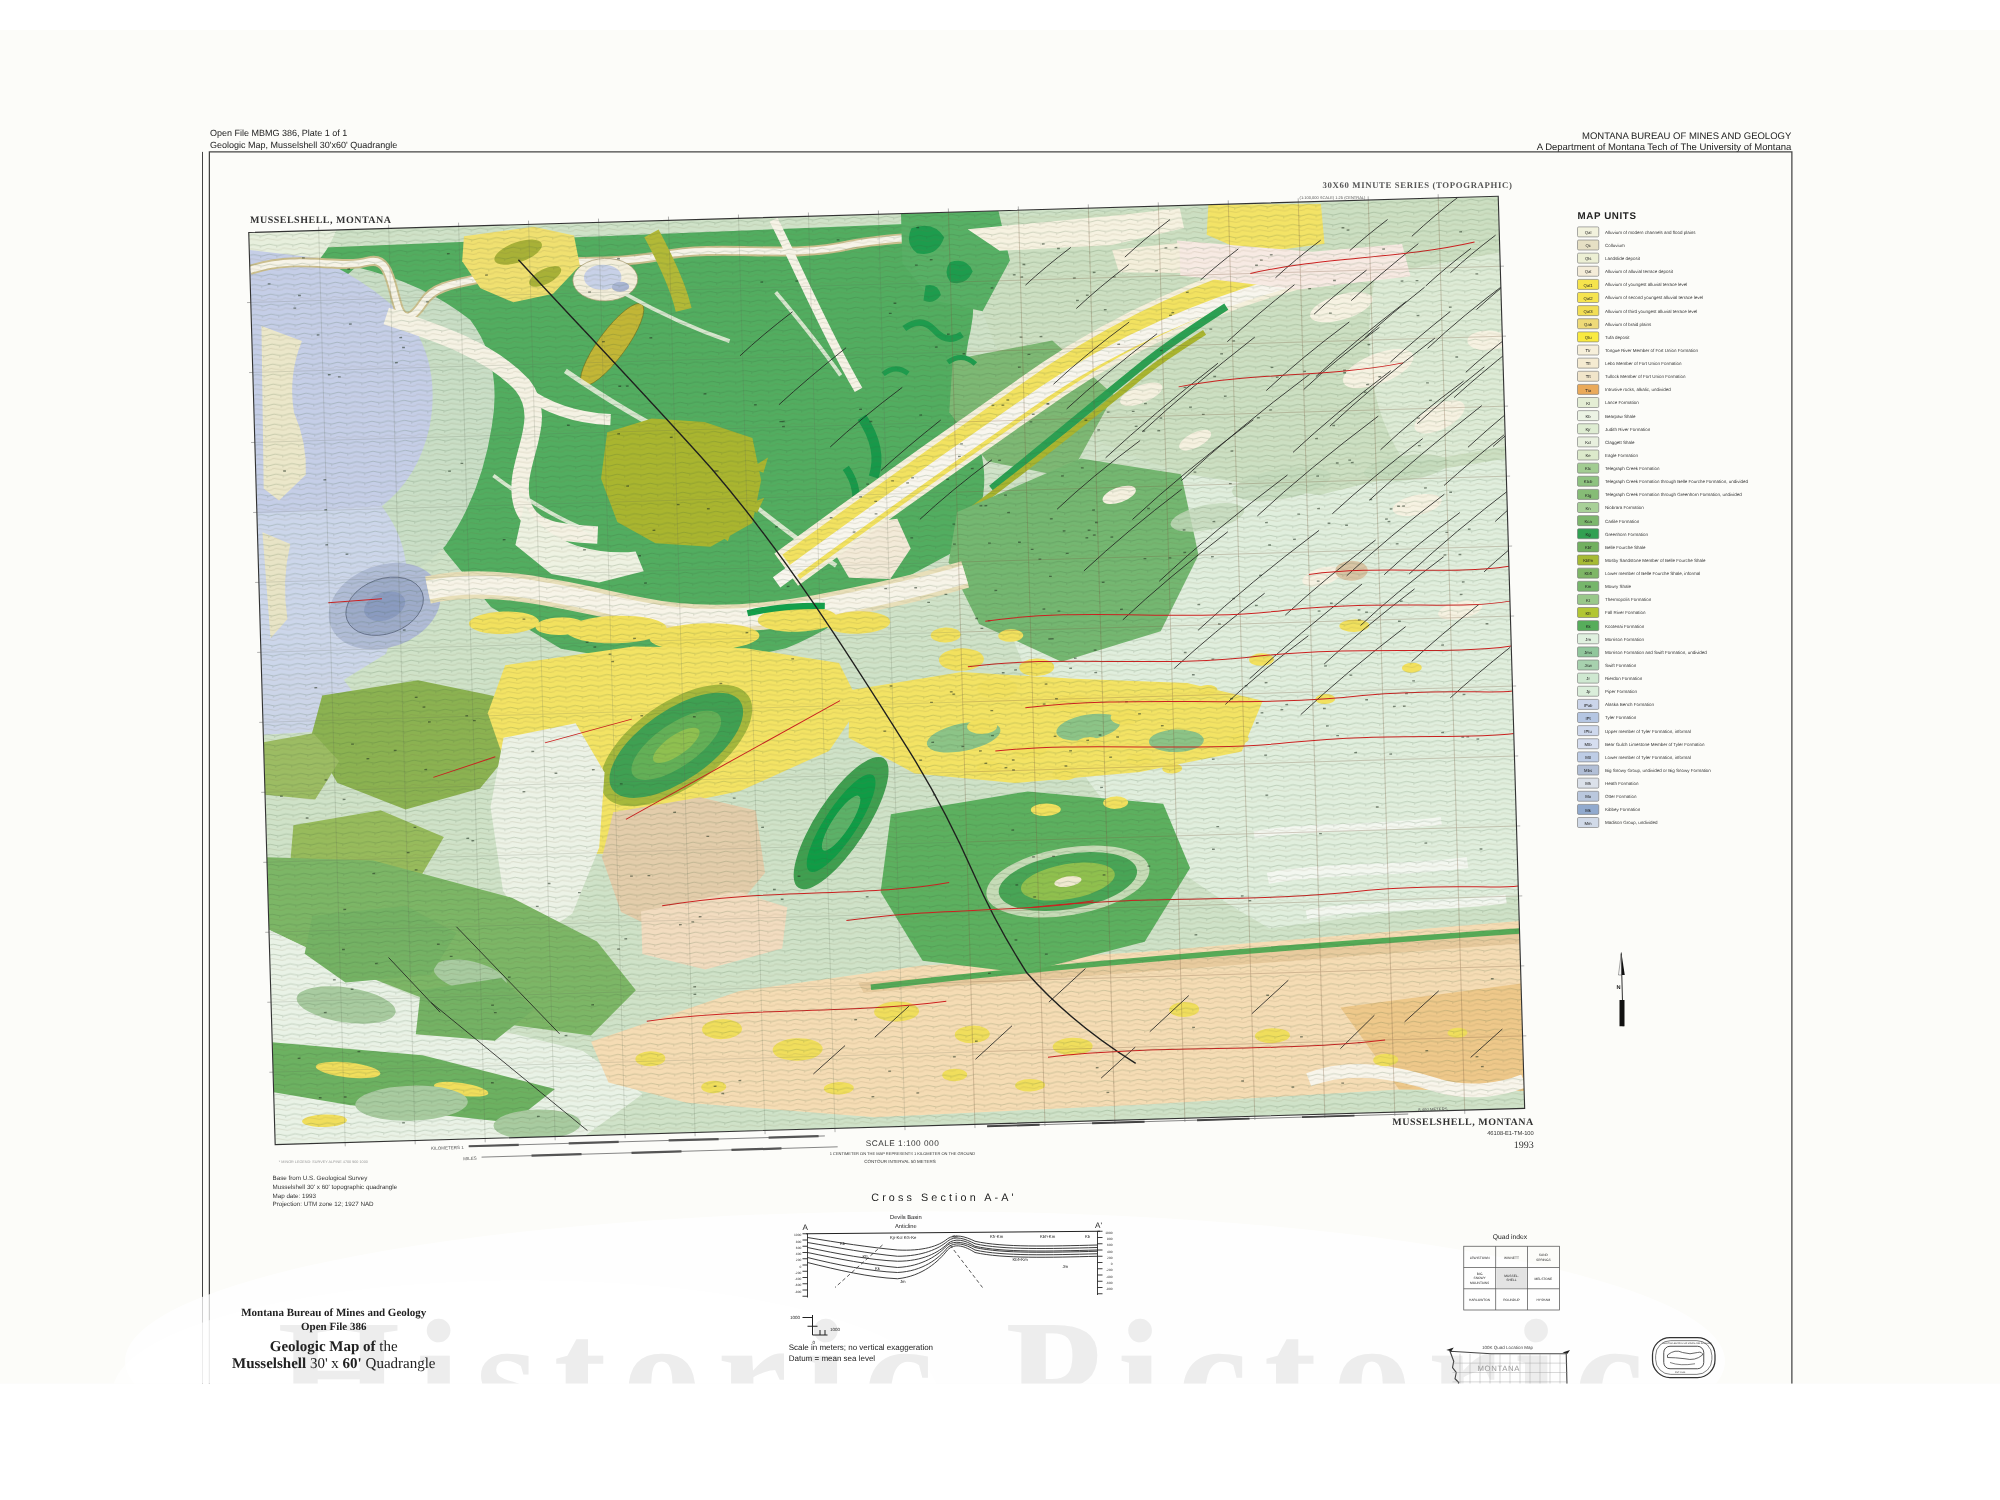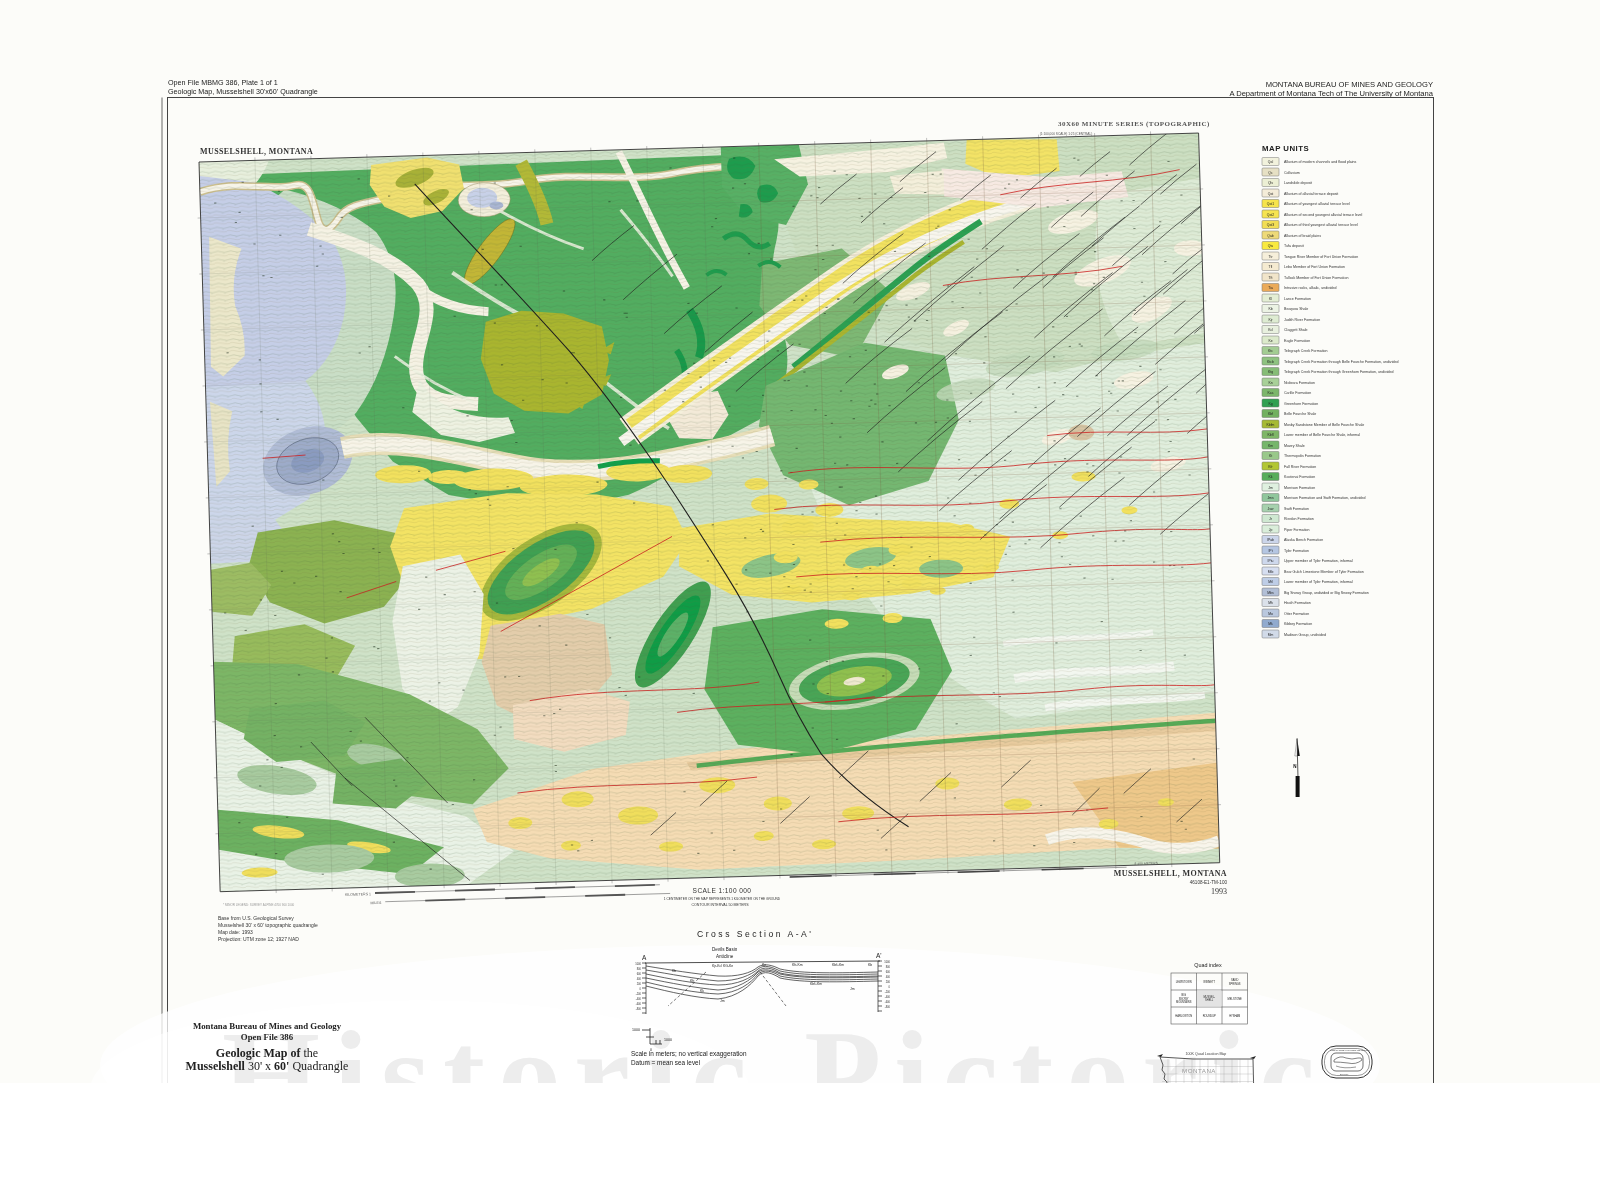--- a/index.html
+++ b/index.html
@@ -1,14 +1,14 @@
 <!DOCTYPE html>
 <html><head><meta charset="utf-8"><style>
 html,body{margin:0;padding:0;background:#ffffff;}
-.page{position:relative;width:1600px;height:1083px;background:#fcfcf9;overflow:hidden;font-family:"Liberation Sans",sans-serif;}
+.page{position:relative;width:1600px;height:1083px;background:#fcfcf9;overflow:hidden;font-family:"Liberation Sans",sans-serif;margin-top:24px;}
 </style></head><body>
 <div class="page">
 <svg width="1600" height="1200" viewBox="0 0 1600 1200" xmlns="http://www.w3.org/2000/svg">
 <defs>
 <pattern id="tex" width="13" height="8" patternUnits="userSpaceOnUse">
  <path d="M0,2.5 Q3,1 6.5,2.5 T13,2.5" fill="none" stroke="rgba(60,90,52,0.33)" stroke-width="0.5"></path>
  <path d="M-2,6 Q2,4.5 6,6 T14,6" fill="none" stroke="rgba(115,100,60,0.24)" stroke-width="0.5"></path>
  <circle cx="9" cy="4" r="0.45" fill="rgba(60,80,55,0.30)"></circle>
 </pattern>
 <clipPath id="mapclip">

